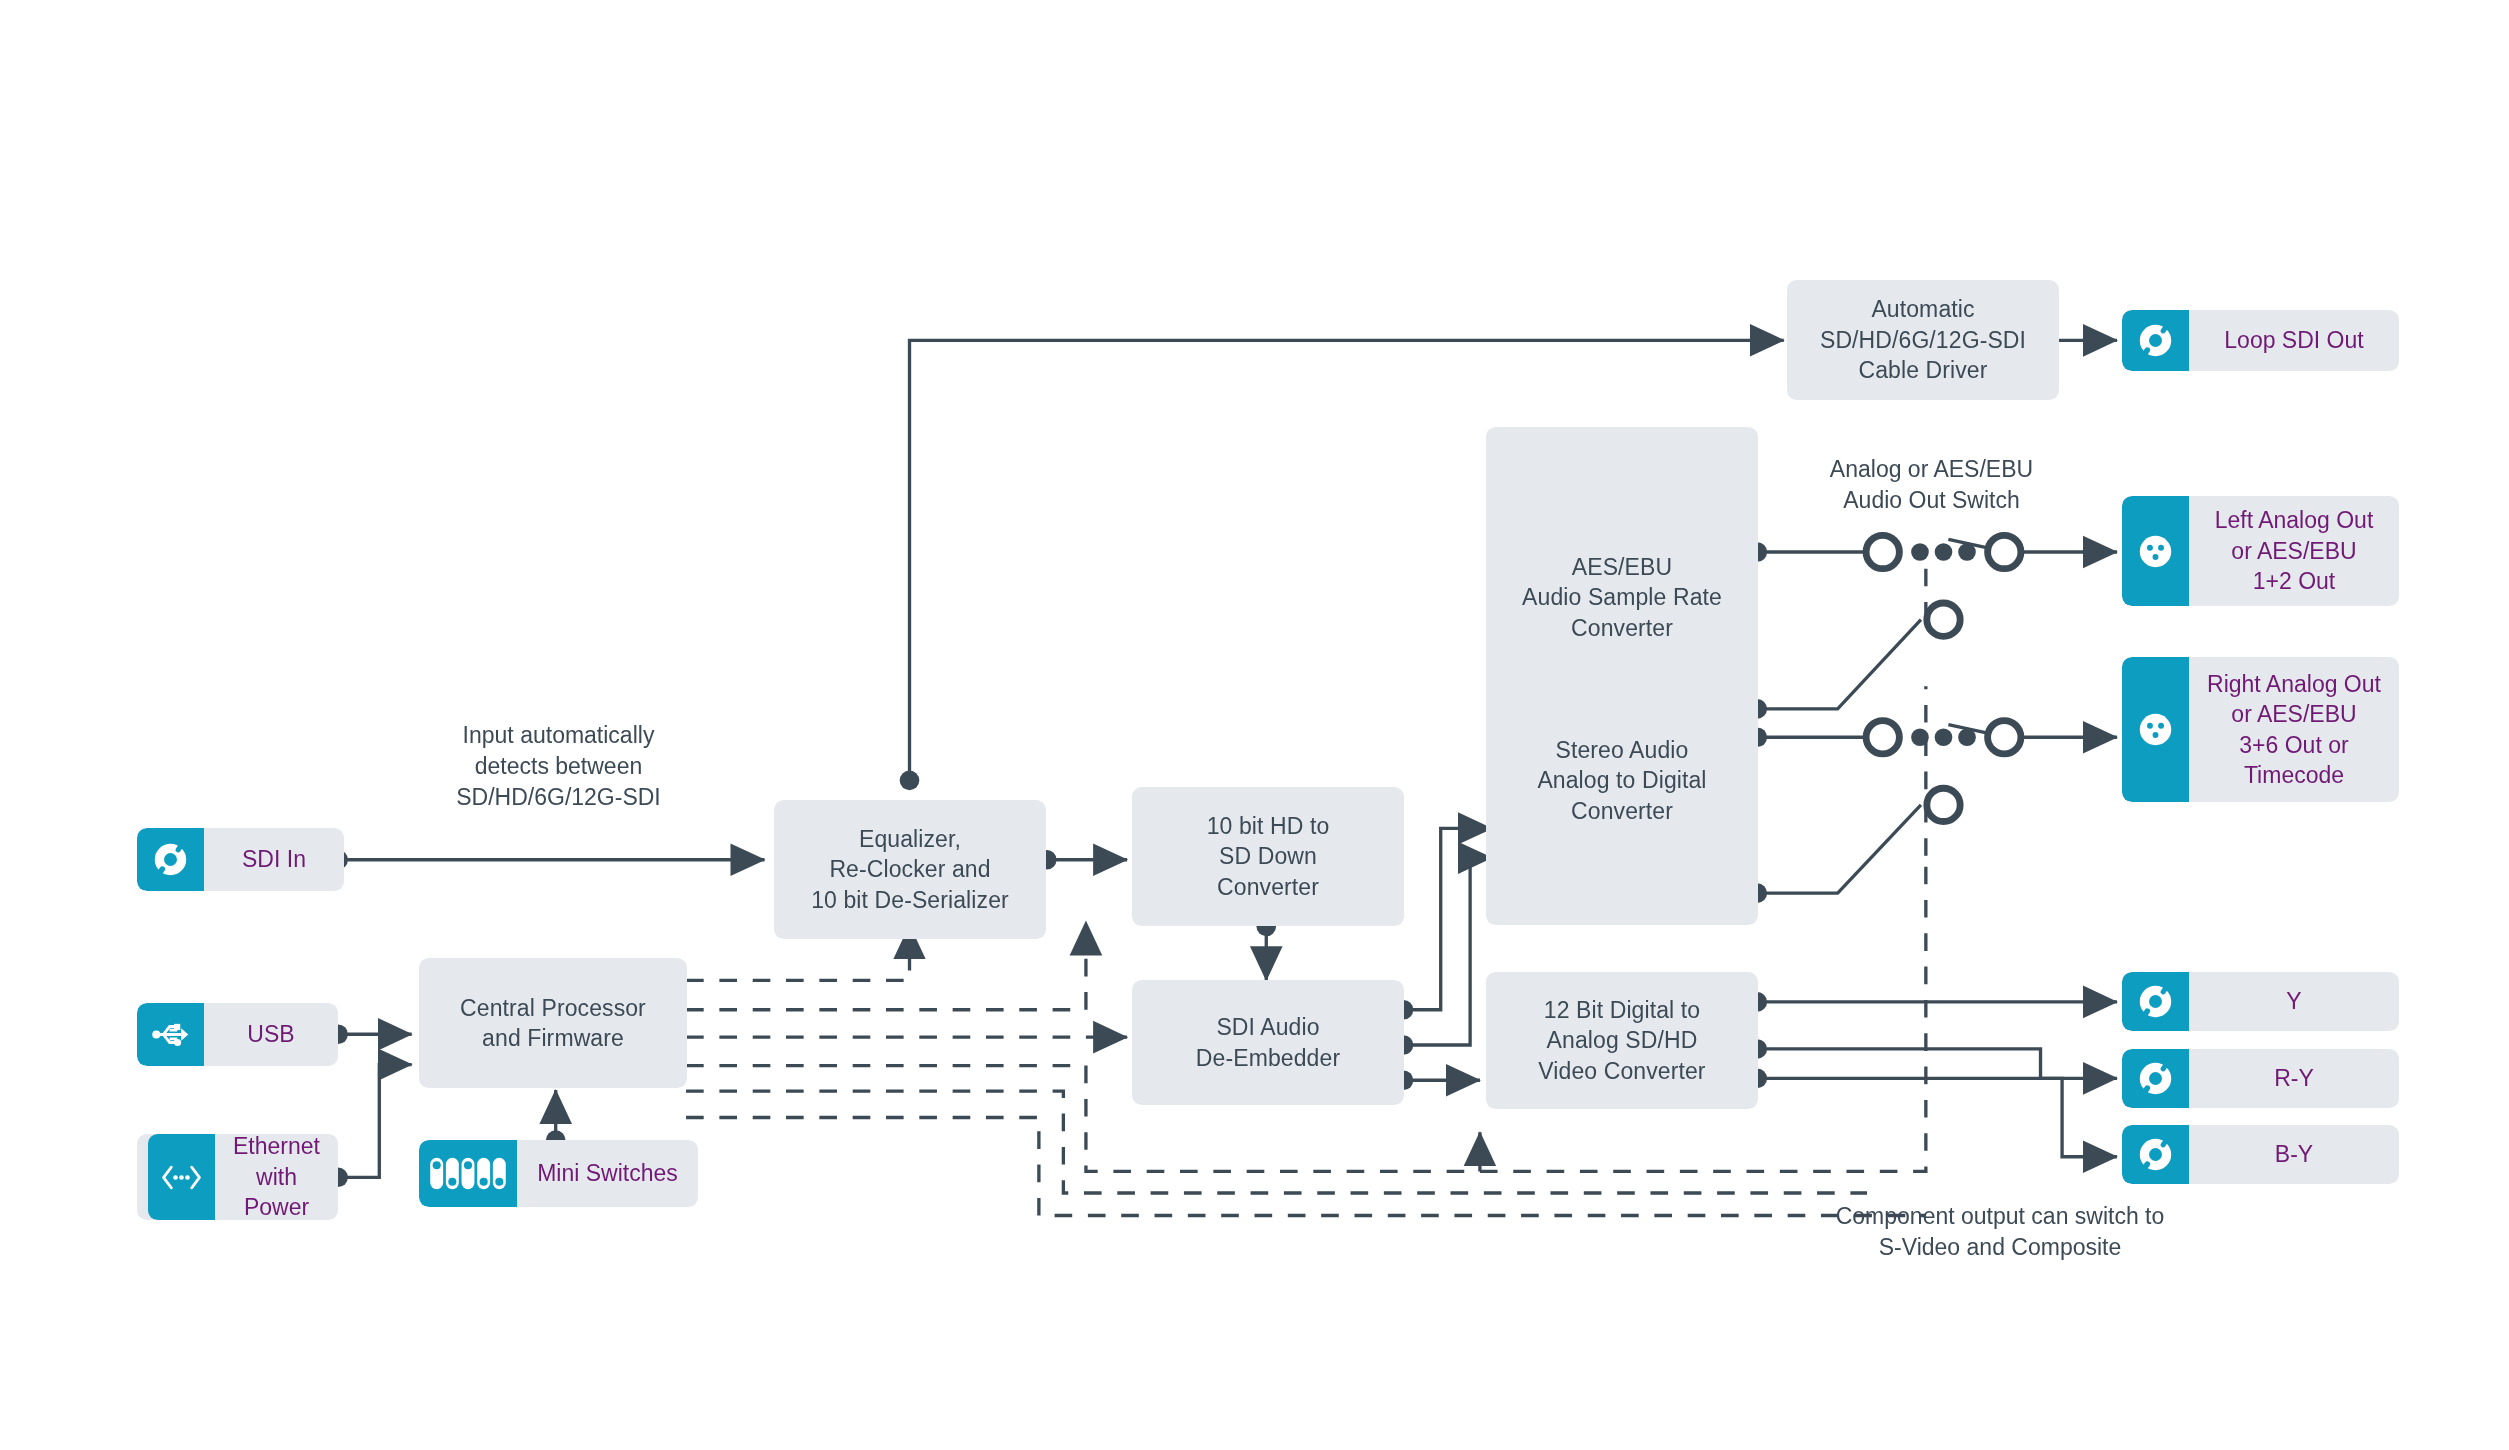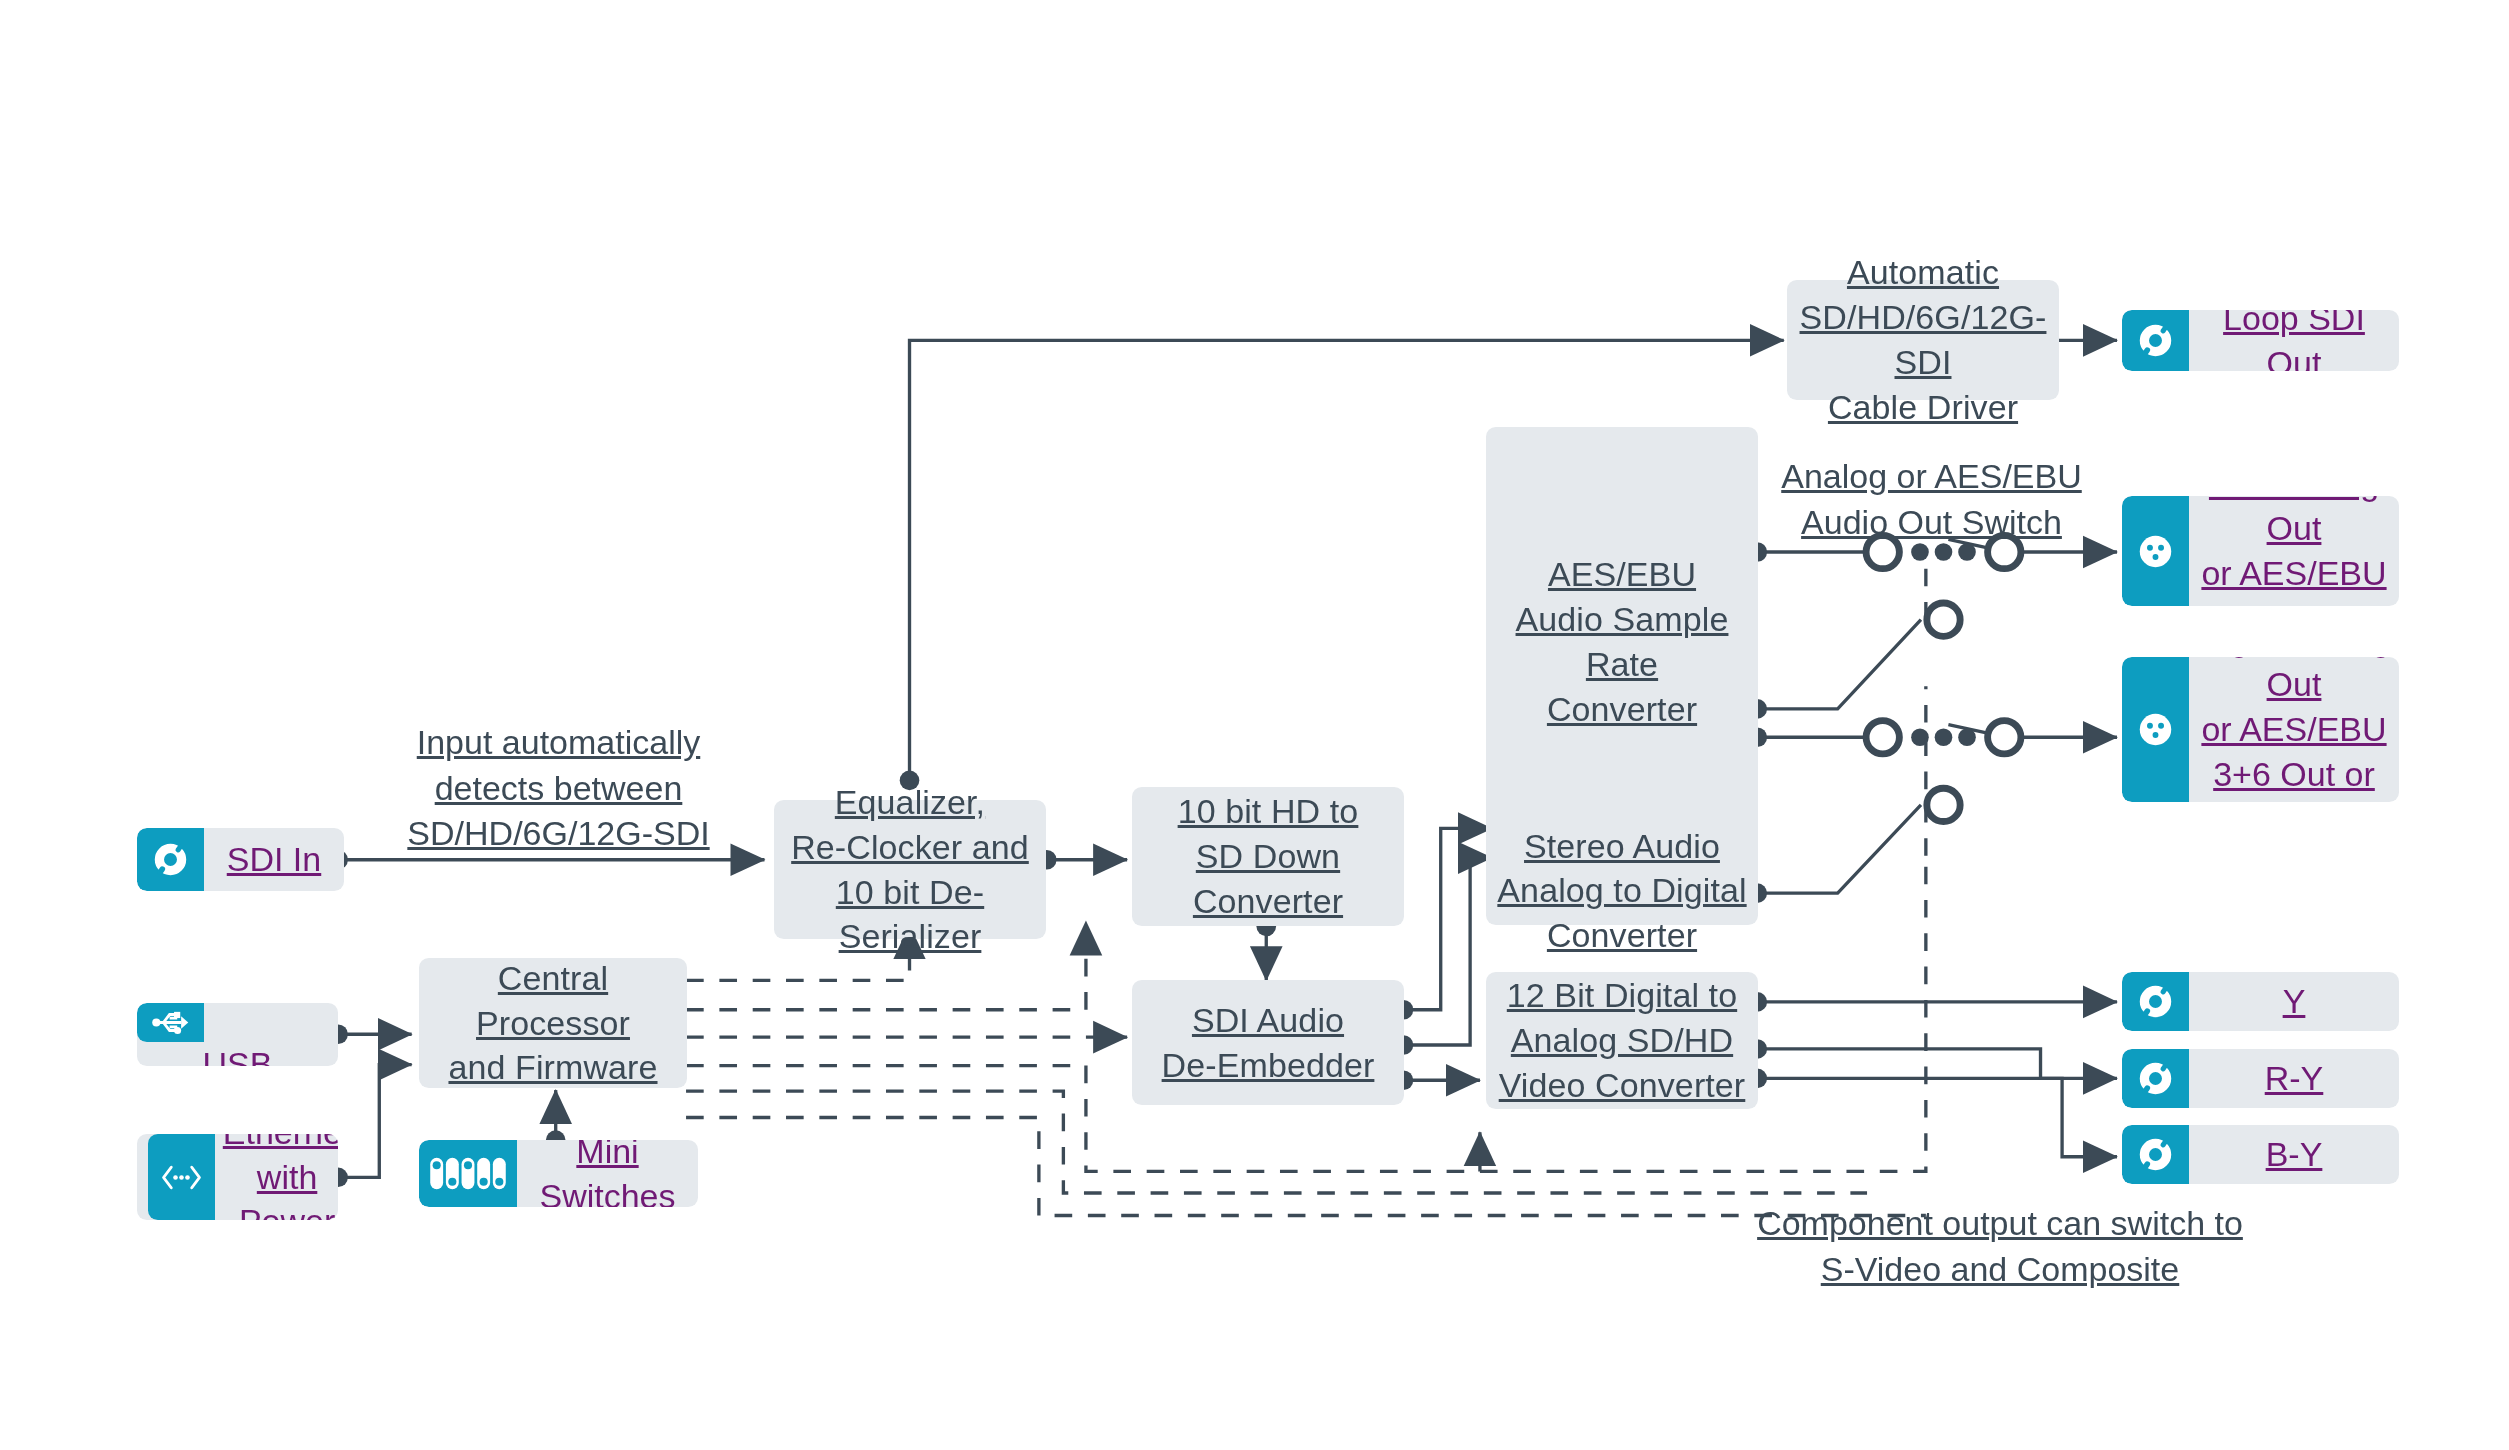--- a/index.html
+++ b/index.html
@@ -14,21 +14,21 @@
 
   .port{position:absolute;box-sizing:border-box;border-radius:9.8px;background:#e5e9ed;
         display:flex;align-items:stretch;overflow:hidden;color:#701a75;}
   .port .ico{flex:0 0 auto;width:67px;background:#0d9dc0;display:flex;align-items:center;justify-content:center;}
   .port .lbl{flex:1 1 auto;display:flex;align-items:center;justify-content:center;text-align:center;
              white-space:pre-line;line-height:1.32;padding:0 7.8px;}
   .port.left-ico .ico{border-radius:9.8px 0 0 9.8px;}
 
   .cap{position:absolute;color:#3c4a56;text-align:center;line-height:1.34;white-space:pre-line;}
 
-  .f28{font-size:34px;text-decoration:underline;}
+  .f28{font-size:23px;}
 </style>
 </head>
 <body>
 
 <div id="stage">
 
   <svg class="wires" viewBox="0 0 2560 1480">
     <defs>
       <marker id="ah" markerWidth="11" markerHeight="11" refX="10.2" refY="5.5" orient="auto" markerUnits="strokeWidth">
         <path d="M0,0.6 L10.5,5.5 L0,10.4 Z" fill="#3c4a56"></path>
@@ -124,21 +124,21 @@
           <g fill="#fff">
         <path d="M20 3a17 17 0 1 0 0 34 17 17 0 0 0 0-34zm0 10a7 7 0 1 1 0 14 7 7 0 0 1 0-14z"></path>
         <rect x="26.5" y="3.5" width="5.5" height="9" rx="2.6" transform="rotate(35 29 8)" fill="#0d9dc0"></rect>
         <rect x="7" y="27" width="6" height="10" rx="3" transform="rotate(35 10 32)" fill="#0d9dc0"></rect>
       </g>
         </svg>
     </div>
     <div class="lbl f28">SDI In</div>
   </div>
 
-  <div class="port left-ico" style="left:137px;top:1003px;width:201px;height:63px;flex-direction:column;">
+  <div class="port left-ico" style="left:137px;top:1003px;width:201px;height:63px;">
     <div class="ico">
       <svg width="39" height="39" viewBox="0 0 44 44">
           <g fill="#fff">
         <path d="M4 22h30" stroke="#fff" stroke-width="3.4"></path>
         <circle cx="6" cy="22" r="4.6"></circle>
         <path d="M34 15l8 7-8 7z"></path>
         <path d="M14 22l7-9h7v4h-7" stroke="#fff" stroke-width="3.2" fill="none"></path>
         <rect x="26" y="10" width="7" height="7"></rect>
         <path d="M14 22l7 9h7v-4h-7" stroke="#fff" stroke-width="3.2" fill="none"></path>
         <circle cx="30" cy="31" r="4"></circle>

